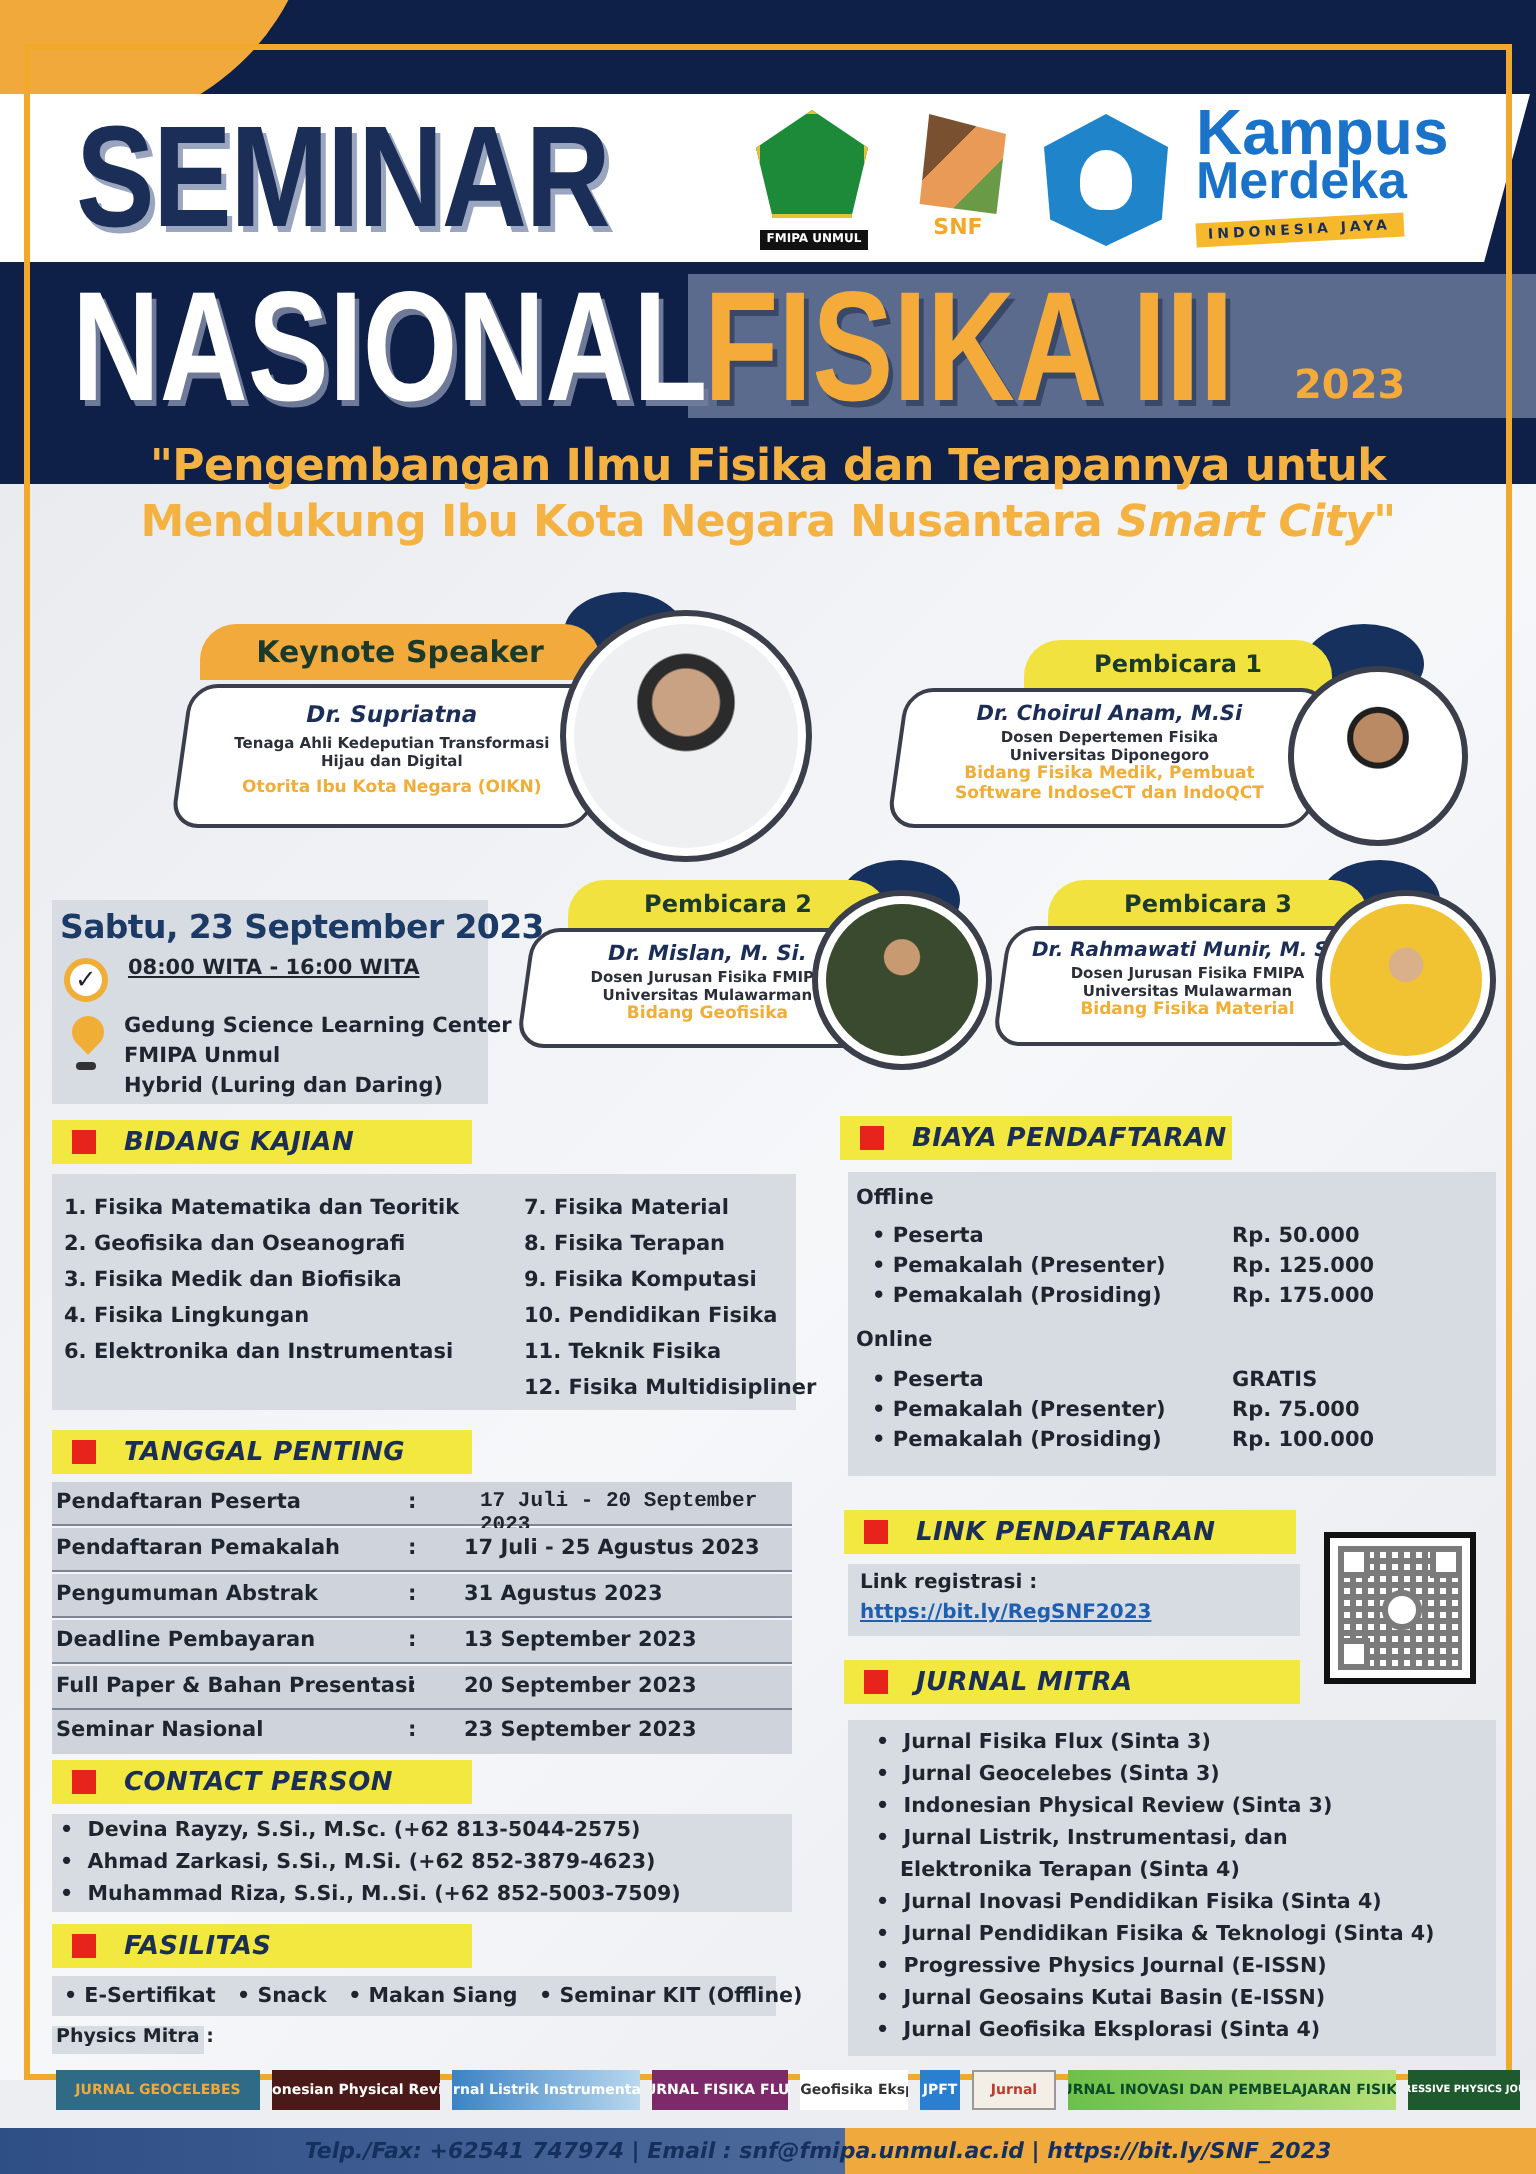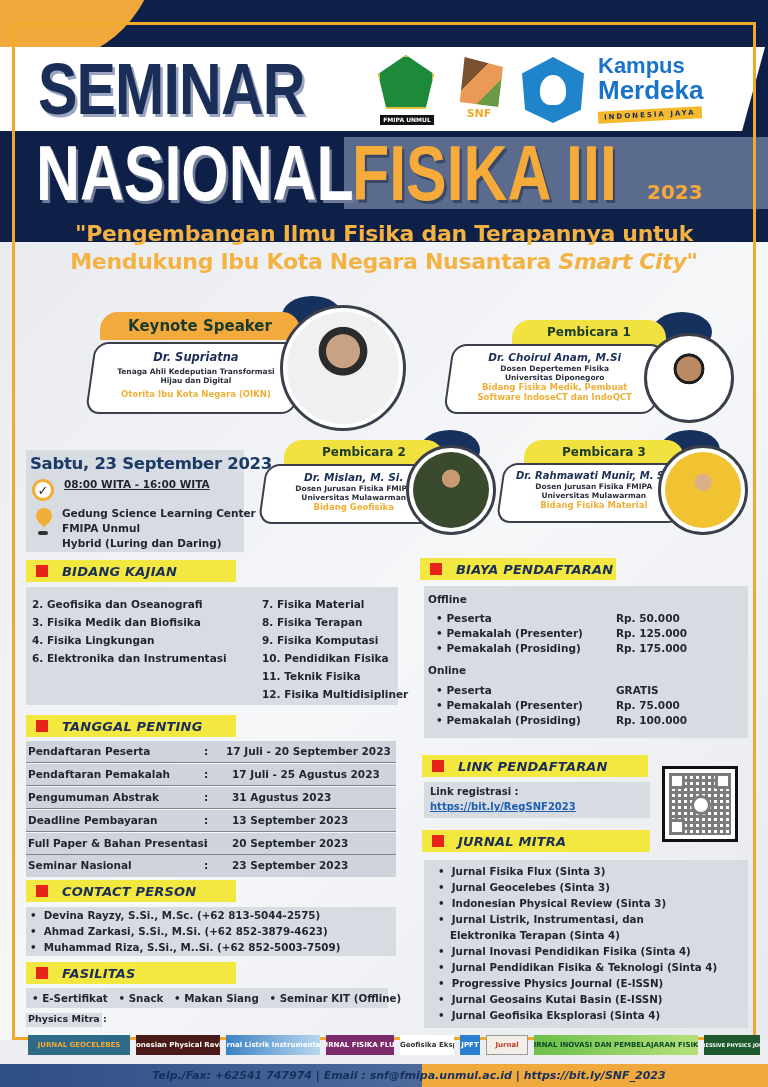--- a/index.html
+++ b/index.html
@@ -18,21 +18,21 @@
   .logos { position: absolute; left: 376px; top: 54px; height: 72px; display: flex; align-items: center; gap: 14px; }
   .logo-unmul { width: 60px; height: 70px; position: relative; }
   .logo-unmul .pent { width: 56px; height: 54px; background: #1d8a3a; clip-path: polygon(50% 0, 100% 35%, 85% 100%, 15% 100%, 0 35%); border: 2px solid #e3c23a; margin: 0 auto; }
   .logo-unmul .tag { position: absolute; bottom: 0; left: 4px; width: 54px; height: 10px; font-size: 6px; font-weight: 700; background: #111; color: #fff; text-align: center; line-height: 10px; }
   .logo-snf { width: 58px; height: 70px; position: relative; }
   .logo-snf .shape { width: 48px; height: 50px; margin: 2px auto 0; background: linear-gradient(135deg, #7a5130 0 40%, #e89a56 40% 70%, #6a9a45 70%); clip-path: polygon(20% 0, 100% 20%, 90% 100%, 10% 90%); }
   .logo-snf .txt { font-size: 11px; font-weight: 700; color: #f0a92b; text-align: center; }
   .logo-kemdik { width: 62px; height: 66px; background: #1f84c9; clip-path: polygon(50% 0, 100% 25%, 95% 80%, 50% 100%, 5% 80%, 0 25%); display: flex; align-items: center; justify-content: center; }
   .logo-kemdik .inner { width: 26px; height: 30px; background: #ffffff; border-radius: 50% 50% 40% 40%; }
   .logo-km { width: 130px; height: 72px; position: relative; }
-  .logo-km .k1 { font-family: "Liberation Sans", sans-serif; font-weight: 700; font-size: 22px; color: #1a73c9; line-height: 24px; }
+  .logo-km .k1 { font-family: "Liberation Sans", sans-serif; font-weight: 700; font-size: 32px; color: #1a73c9; line-height: 24px; }
   .logo-km .k2 { font-family: "Liberation Sans", sans-serif; font-weight: 700; font-size: 26px; color: #1a73c9; line-height: 24px; }
   .logo-km .k3 { display: inline-block; background: #f5b92b; color: #1b2e57; font-size: 7px; font-weight: 700; letter-spacing: 2px; padding: 2px 6px; margin-top: 2px; transform: rotate(-3deg); }
   .tagline { position: absolute; left: 0; top: 220px; width: 768px; text-align: center; font-weight: 700; font-size: 22px; line-height: 28px; color: #f4b243; letter-spacing: -0.3px; }
   .tagline i { font-style: italic; }
 
   .speaker-card { position: absolute; background: #fff; border: 2px solid #3a3f4b; border-radius: 14px; text-align: center; transform: skewX(-8deg); }
   .speaker-card > div { transform: skewX(8deg); }
   .sp-name { font-weight: 700; font-style: italic; color: #1b2e57; }
   .sp-desc { font-weight: 700; color: #2a2f3a; }
   .sp-field { font-weight: 700; color: #f1ae37; }
@@ -180,20 +180,21 @@
   <div class="pel-line" style="left:62px;top:506px;">Gedung Science Learning Center</div>
   <div class="pel-line" style="left:62px;top:521px;">FMIPA Unmul</div>
   <div class="pel-line" style="left:62px;top:536px;">Hybrid (Luring dan Daring)</div>
 
   <div class="sec-head" style="left:26px;top:560px;width:210px;">
     <span class="sq"></span>
     <span class="lbl">BIDANG KAJIAN</span>
   </div>
   <div class="panel" style="left:26px;top:587px;width:372px;height:118px;"></div>
   <div class="bk-list" style="left:32px;top:595px;">
+    <div>1.  Fisika Matematika dan Teoritik</div>
     <div>2. Geofisika dan Oseanografi</div>
     <div>3. Fisika Medik dan Biofisika</div>
     <div>4. Fisika Lingkungan</div>
     <div>6. Elektronika dan Instrumentasi</div>
   </div>
   <div class="bk-list" style="left:262px;top:595px;">
     <div>7. Fisika Material</div>
     <div>8. Fisika Terapan</div>
     <div>9. Fisika Komputasi</div>
     <div>10. Pendidikan Fisika</div>
@@ -221,21 +222,21 @@
   <div class="fee-row" style="left:436px;top:714px;">• <span>Pemakalah (Prosiding)</span></div>
   <div class="fee-row" style="left:616px;top:714px;">Rp. 100.000</div>
 
   <div class="sec-head" style="left:26px;top:715px;width:210px;">
     <span class="sq"></span>
     <span class="lbl">TANGGAL PENTING</span>
   </div>
   <div class="tp-row" style="top:741px;">
     <span style="left:2px;">Pendaftaran Peserta</span>
     <span style="left:178px;">:</span>
-    <span style="left:200px;">17 Juli - 20 September 2023</span>
+    <span style="left:214px;font-family:Liberation Mono, monospace;">17 Juli - 20 September 2023</span>
   </div>
   <div class="tp-row" style="top:764px;">
     <span style="left:2px;">Pendaftaran Pemakalah</span>
     <span style="left:178px;">:</span>
     <span style="left:206px;">17 Juli - 25 Agustus 2023</span>
   </div>
   <div class="tp-row" style="top:787px;">
     <span style="left:2px;">Pengumuman Abstrak</span>
     <span style="left:178px;">:</span>
     <span style="left:206px;">31 Agustus 2023</span>

